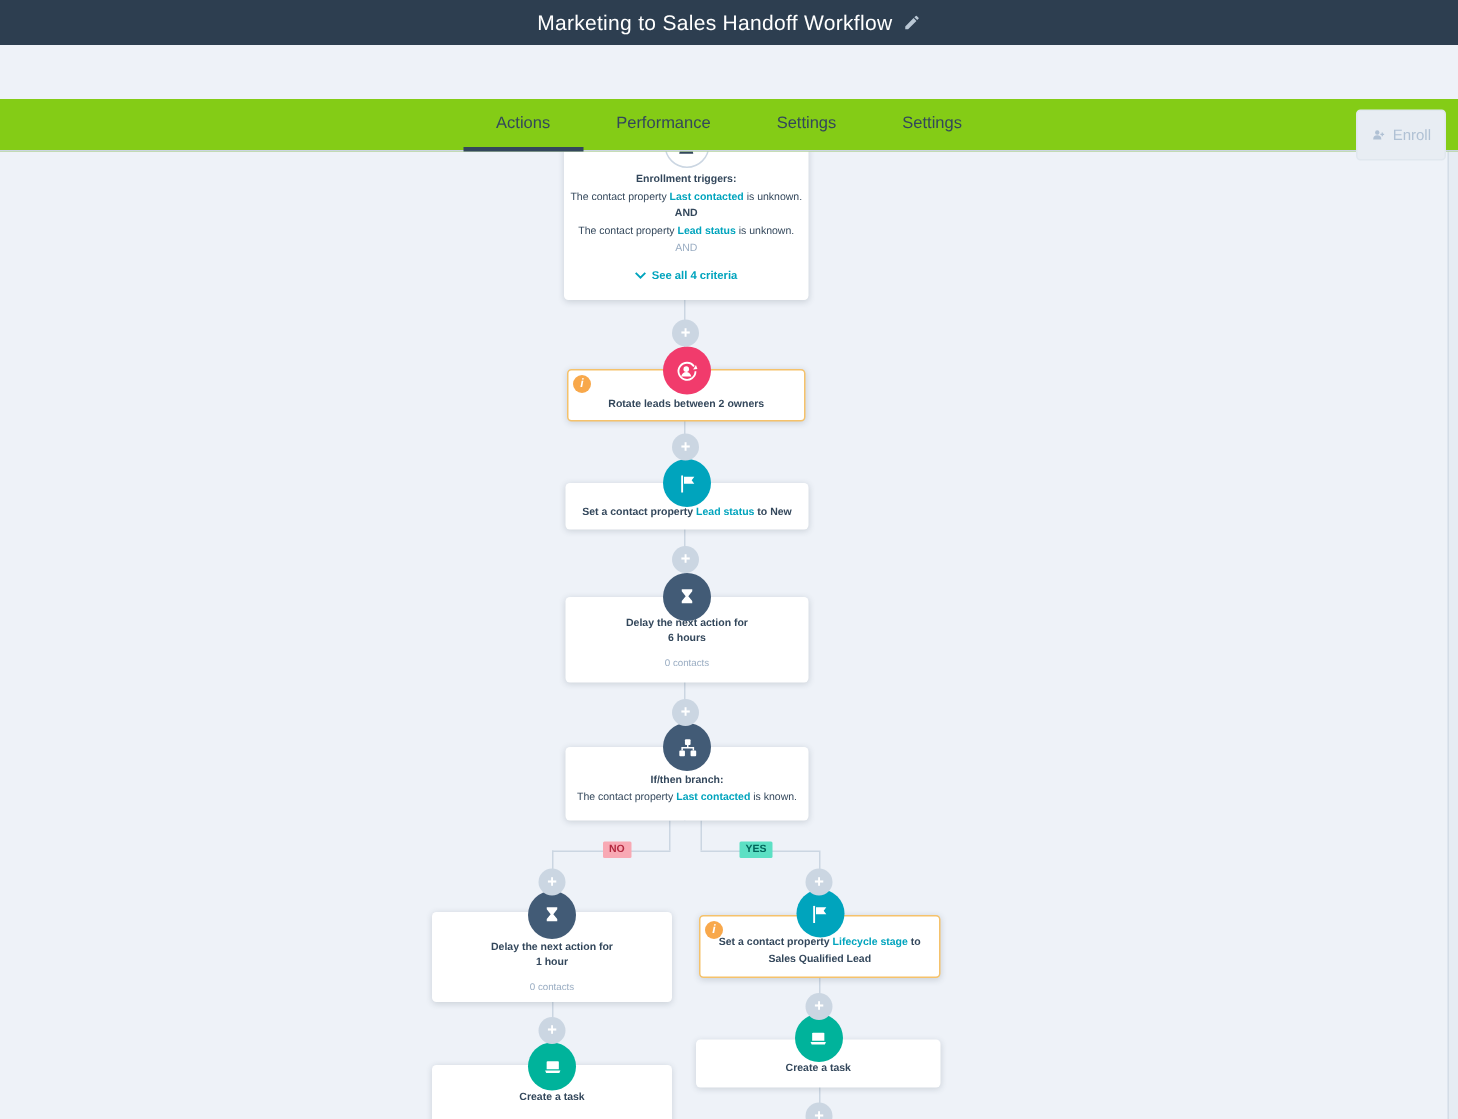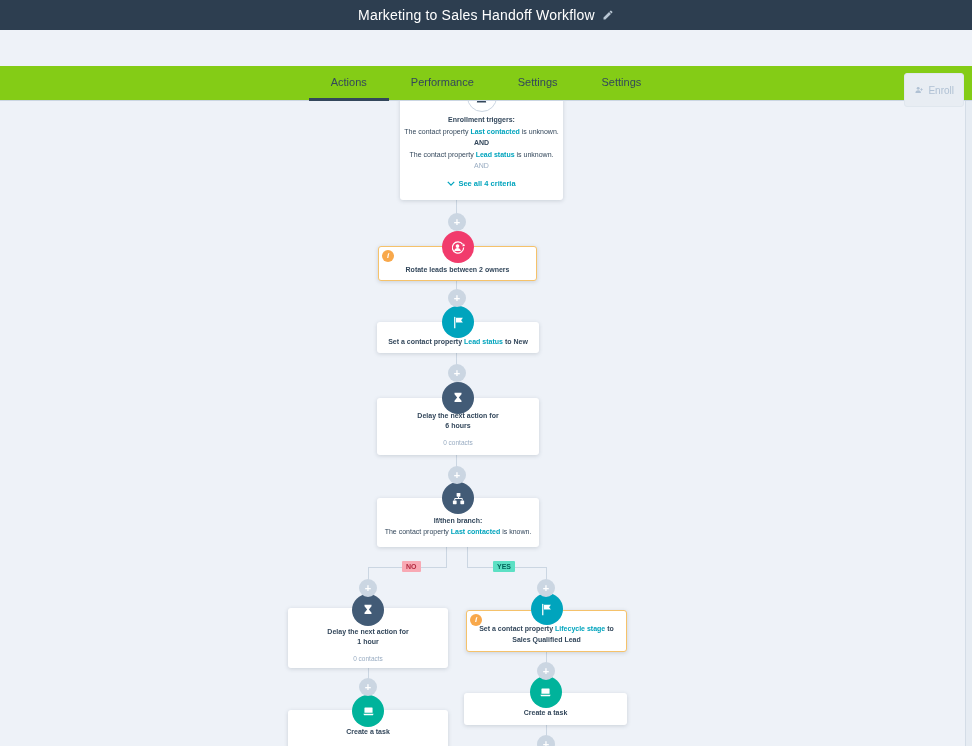--- a/index.html
+++ b/index.html
@@ -80,21 +80,21 @@
   .lbl  { font-size:7px; font-weight:bold; line-height:10px; }
   .line { font-size:7px; line-height:11.5px; }
   .teal { color:#00a4bd; font-weight:bold; }
   .muted { color:#99acc2; }
   .meta { font-size:6.5px; color:#99acc2; }
   .see-all {
     color:#00a4bd; font-size:7.5px; font-weight:bold; margin-top:7px;
     display:inline-flex; align-items:center; gap:3px; cursor:pointer;
   }
   
-  .c1 { left:376px; top:97px;  width:163px; height:103px; padding-top:17px;margin-left:24px; }
+  .c1 { left:376px; top:97px;  width:163px; height:103px; padding-top:17px; }
   .c2 { left:378px; top:246px; width:159px; height:35px;  padding-top:18px; }
   .c3 { left:377px; top:322px; width:162px; height:31px;  padding-top:15px; }
   .c4 { left:377px; top:398px; width:162px; height:57px;  padding-top:13px; }
   .c5 { left:377px; top:498px; width:162px; height:49px;  padding-top:18px; }
   .c6 { left:288px; top:608px; width:160px; height:60px;  padding-top:19px; }
   .c7 { left:288px; top:710px; width:160px; height:44px;  padding-top:17px; }
   .c8 { left:466px; top:610px; width:161px; height:42px;  padding-top:12px; }
   .c9 { left:464px; top:693px; width:163px; height:32px;  padding-top:15px; }
 </style>
 </head>

